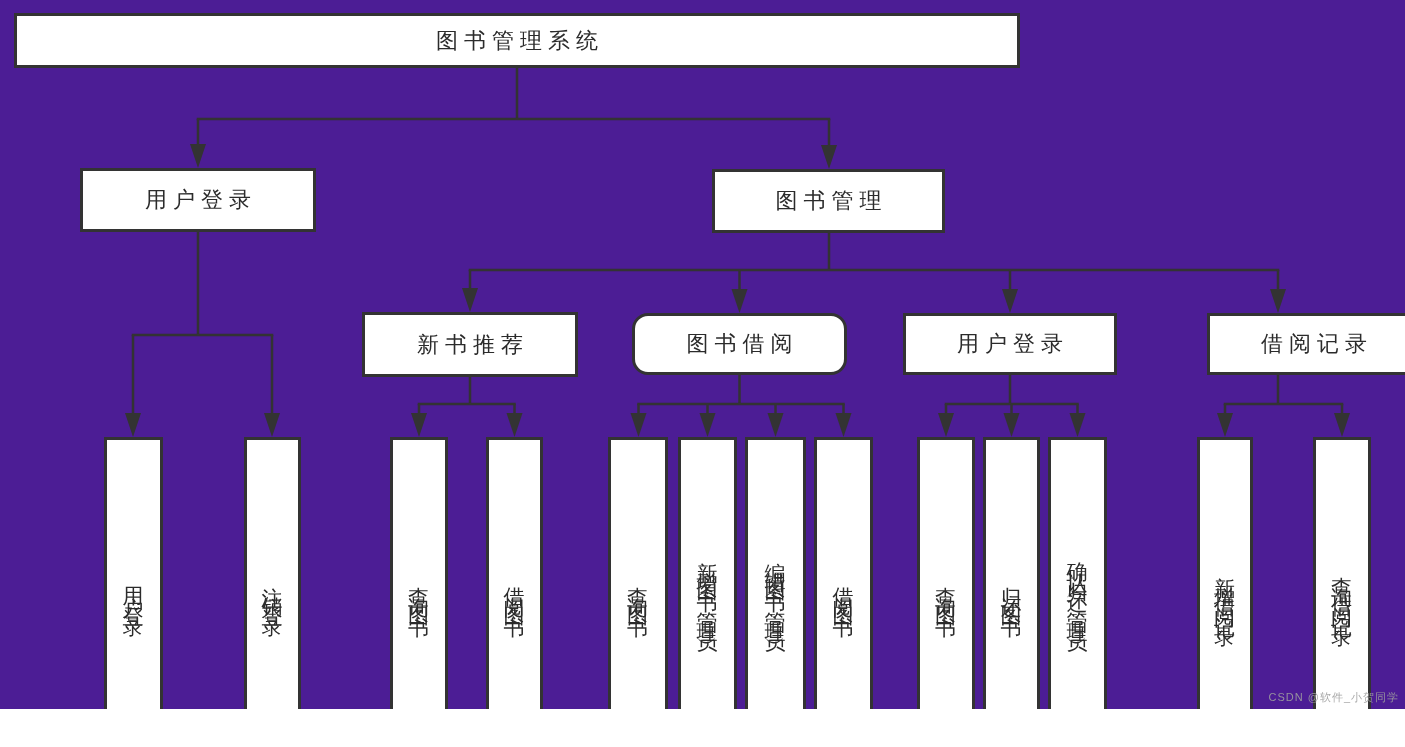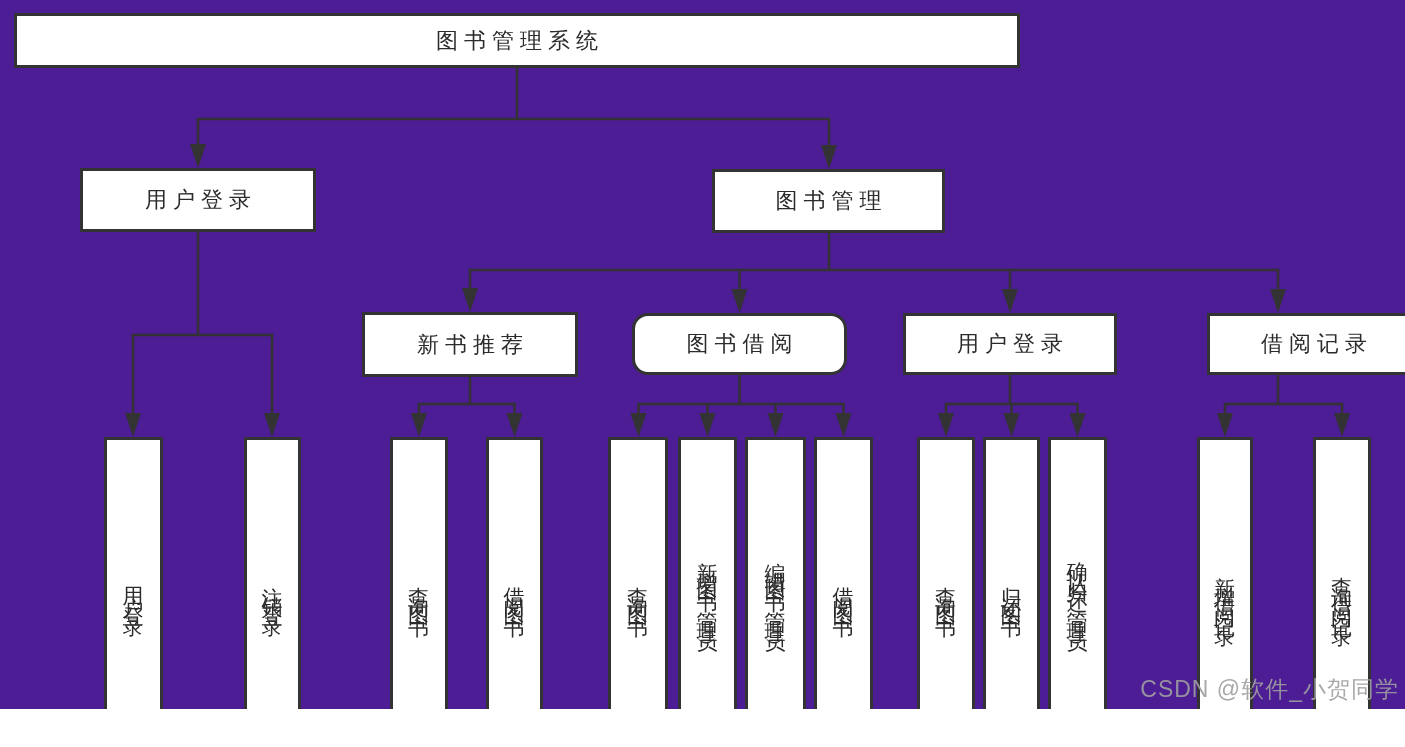--- a/index.html
+++ b/index.html
@@ -41,21 +41,21 @@
     letter-spacing: 10px;
     line-height: 1;
     margin-bottom: -10px; 
     white-space: nowrap;
   }
   .watermark {
     position: absolute;
     right: 6px;
     bottom: 4px;
     z-index: 2;
-    font-size: 23px;
+    font-size: 11px;
     letter-spacing: 1px;
     color: rgba(158, 158, 158, 0.9);
     white-space: nowrap;
   }
   svg line { stroke: #333333; stroke-width: 2.5; }
   svg polygon { fill: #333333; }
 </style>
 </head>
 <body>
 

